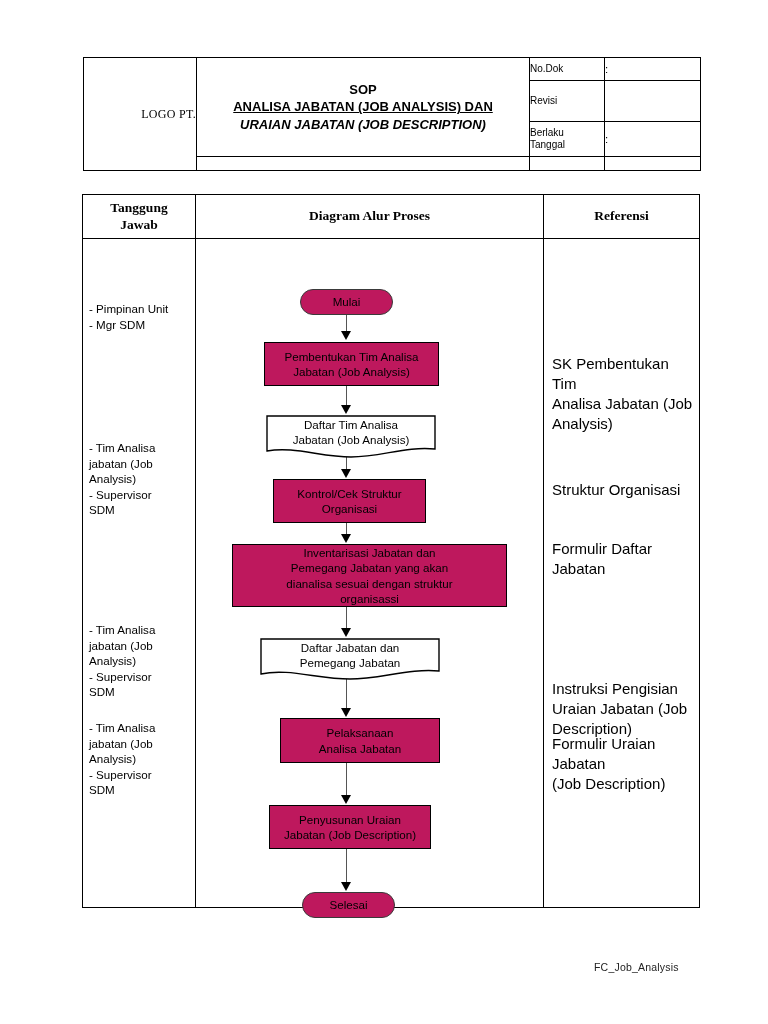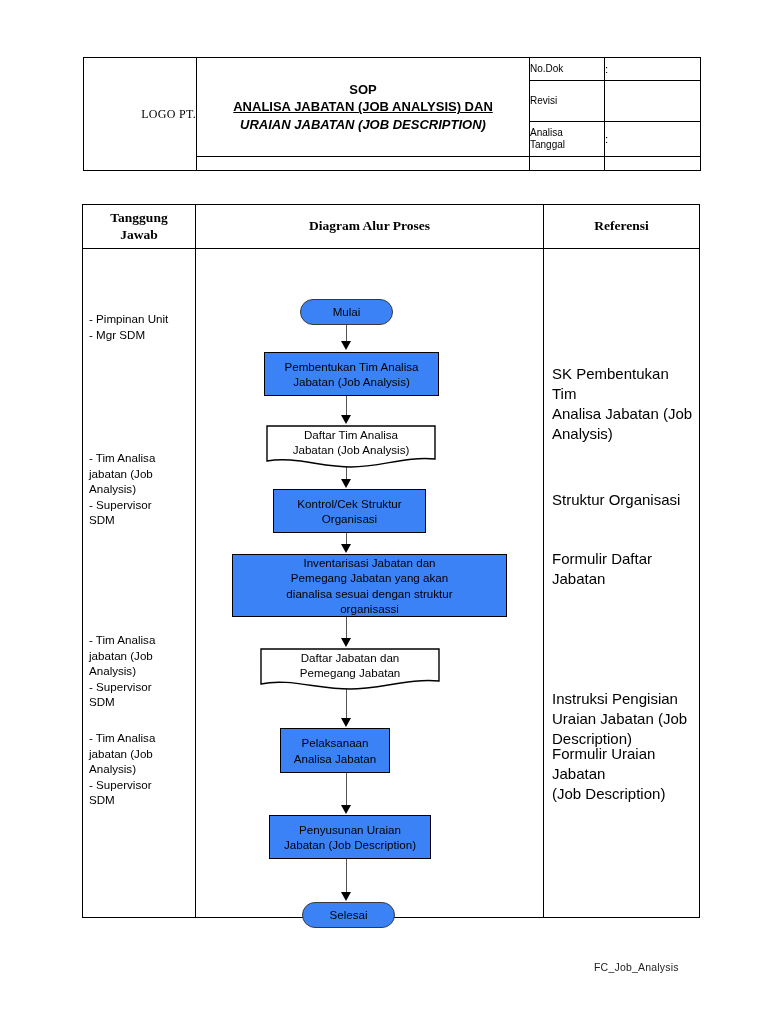--- a/index.html
+++ b/index.html
@@ -65,21 +65,21 @@
   }
   .hrow-nodok td { height: 22px; }
   .hrow-revisi td { height: 40px; }
   .hrow-berlaku td { height: 34px; }
   .hrow-last td { height: 13px; }
 
   
   .main-table {
     position: absolute;
     left: 82px;
-    top: 204px;
+    top: 194px;
     width: 614px;
     height: 714px;
     border-collapse: collapse;
     table-layout: fixed;
     padding-left: 36px;
   }
   .main-table th, .main-table td {
     border: 1.4px solid #000;
     padding: 0;
   }
@@ -132,21 +132,21 @@
   .node {
     position: absolute;
     box-sizing: border-box;
     display: flex;
     align-items: center;
     justify-content: center;
     text-align: center;
     font-size: 11.6px;
     line-height: 1.3;
     white-space: pre-line;
-    background: #3b82f6;
+    background: #be185d;
   }
   .node.terminator {
     border: 1.3px solid #3a3a3a;
     border-radius: 999px;
   }
   .node.process {
     border: 1.5px solid #000000;
   }
   .node.document {
     border: none;
@@ -200,21 +200,21 @@
         <span class="t-line3">URAIAN JABATAN (JOB DESCRIPTION)</span>
       </td>
       <td class="lbl-cell">No.Dok</td>
       <td class="val-cell">:</td>
     </tr>
     <tr class="hrow-revisi">
       <td class="lbl-cell">Revisi</td>
       <td class="val-cell"></td>
     </tr>
     <tr class="hrow-berlaku">
-      <td class="lbl-cell" style="white-space:pre-line">Analisa
+      <td class="lbl-cell" style="white-space:pre-line">Berlaku
 Tanggal</td>
       <td class="val-cell">:</td>
     </tr>
     <tr class="hrow-last">
       <td></td>
       <td class="lbl-cell"></td>
       <td class="val-cell"></td>
     </tr>
   </tbody>
 </table>
@@ -300,21 +300,21 @@
 organisassi</div>
 
           <div class="node document" style="left:64px; top:399px; width:180px; height:46px">
             <svg class="doc-shape" viewBox="0 0 180 46" preserveAspectRatio="none">
               <path d="M1,1 L179,1 L179,33 C150,30 120,41 90,41 C58,41 28,30 1,36 Z" fill="#ffffff" stroke="#000000" stroke-width="1.4"></path>
             </svg>
             <span class="doc-label">Daftar Jabatan dan
 Pemegang Jabatan</span>
           </div>
 
-          <div class="node process" style="left:84px; top:479px; width:110px; height:45px">Pelaksanaan
+          <div class="node process" style="left:84px; top:479px; width:160px; height:45px">Pelaksanaan
 Analisa Jabatan</div>
 
           <div class="node process" style="left:73px; top:566px; width:162px; height:44px">Penyusunan Uraian
 Jabatan (Job Description)</div>
 
           <div class="node terminator" style="left:106px; top:653px; width:93px; height:26px">Selesai</div>
 
         </div>
       </td>
 

